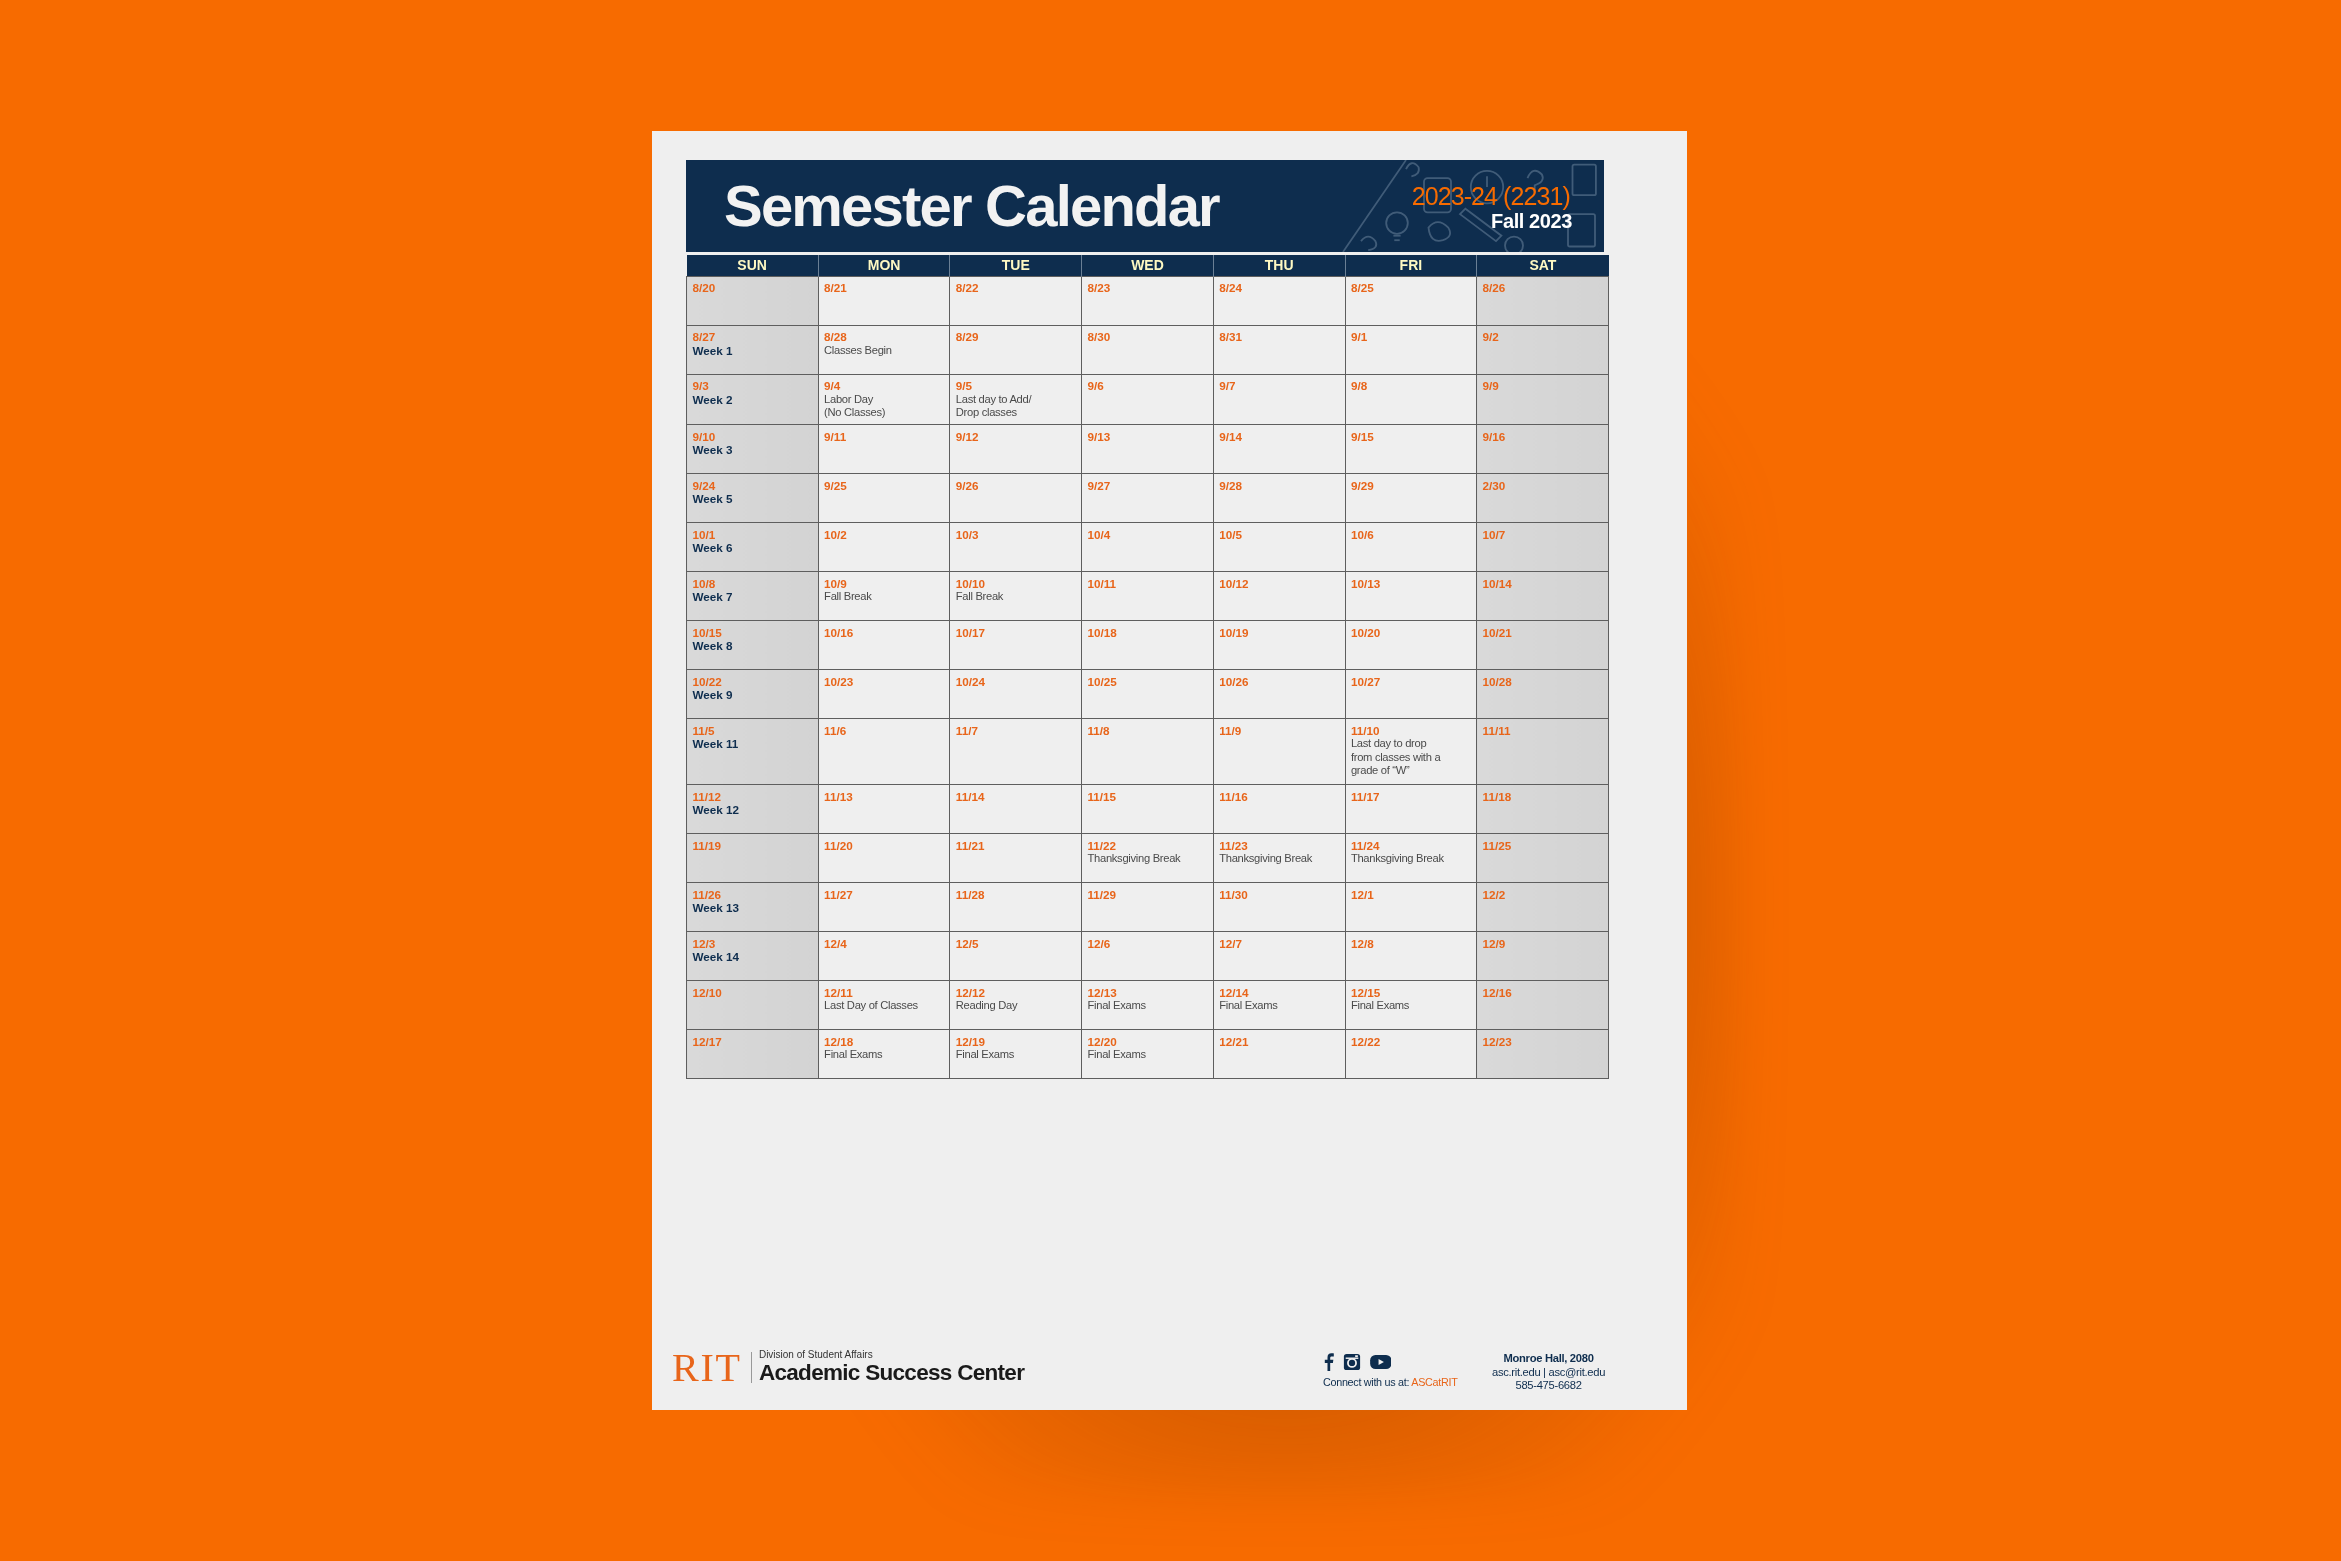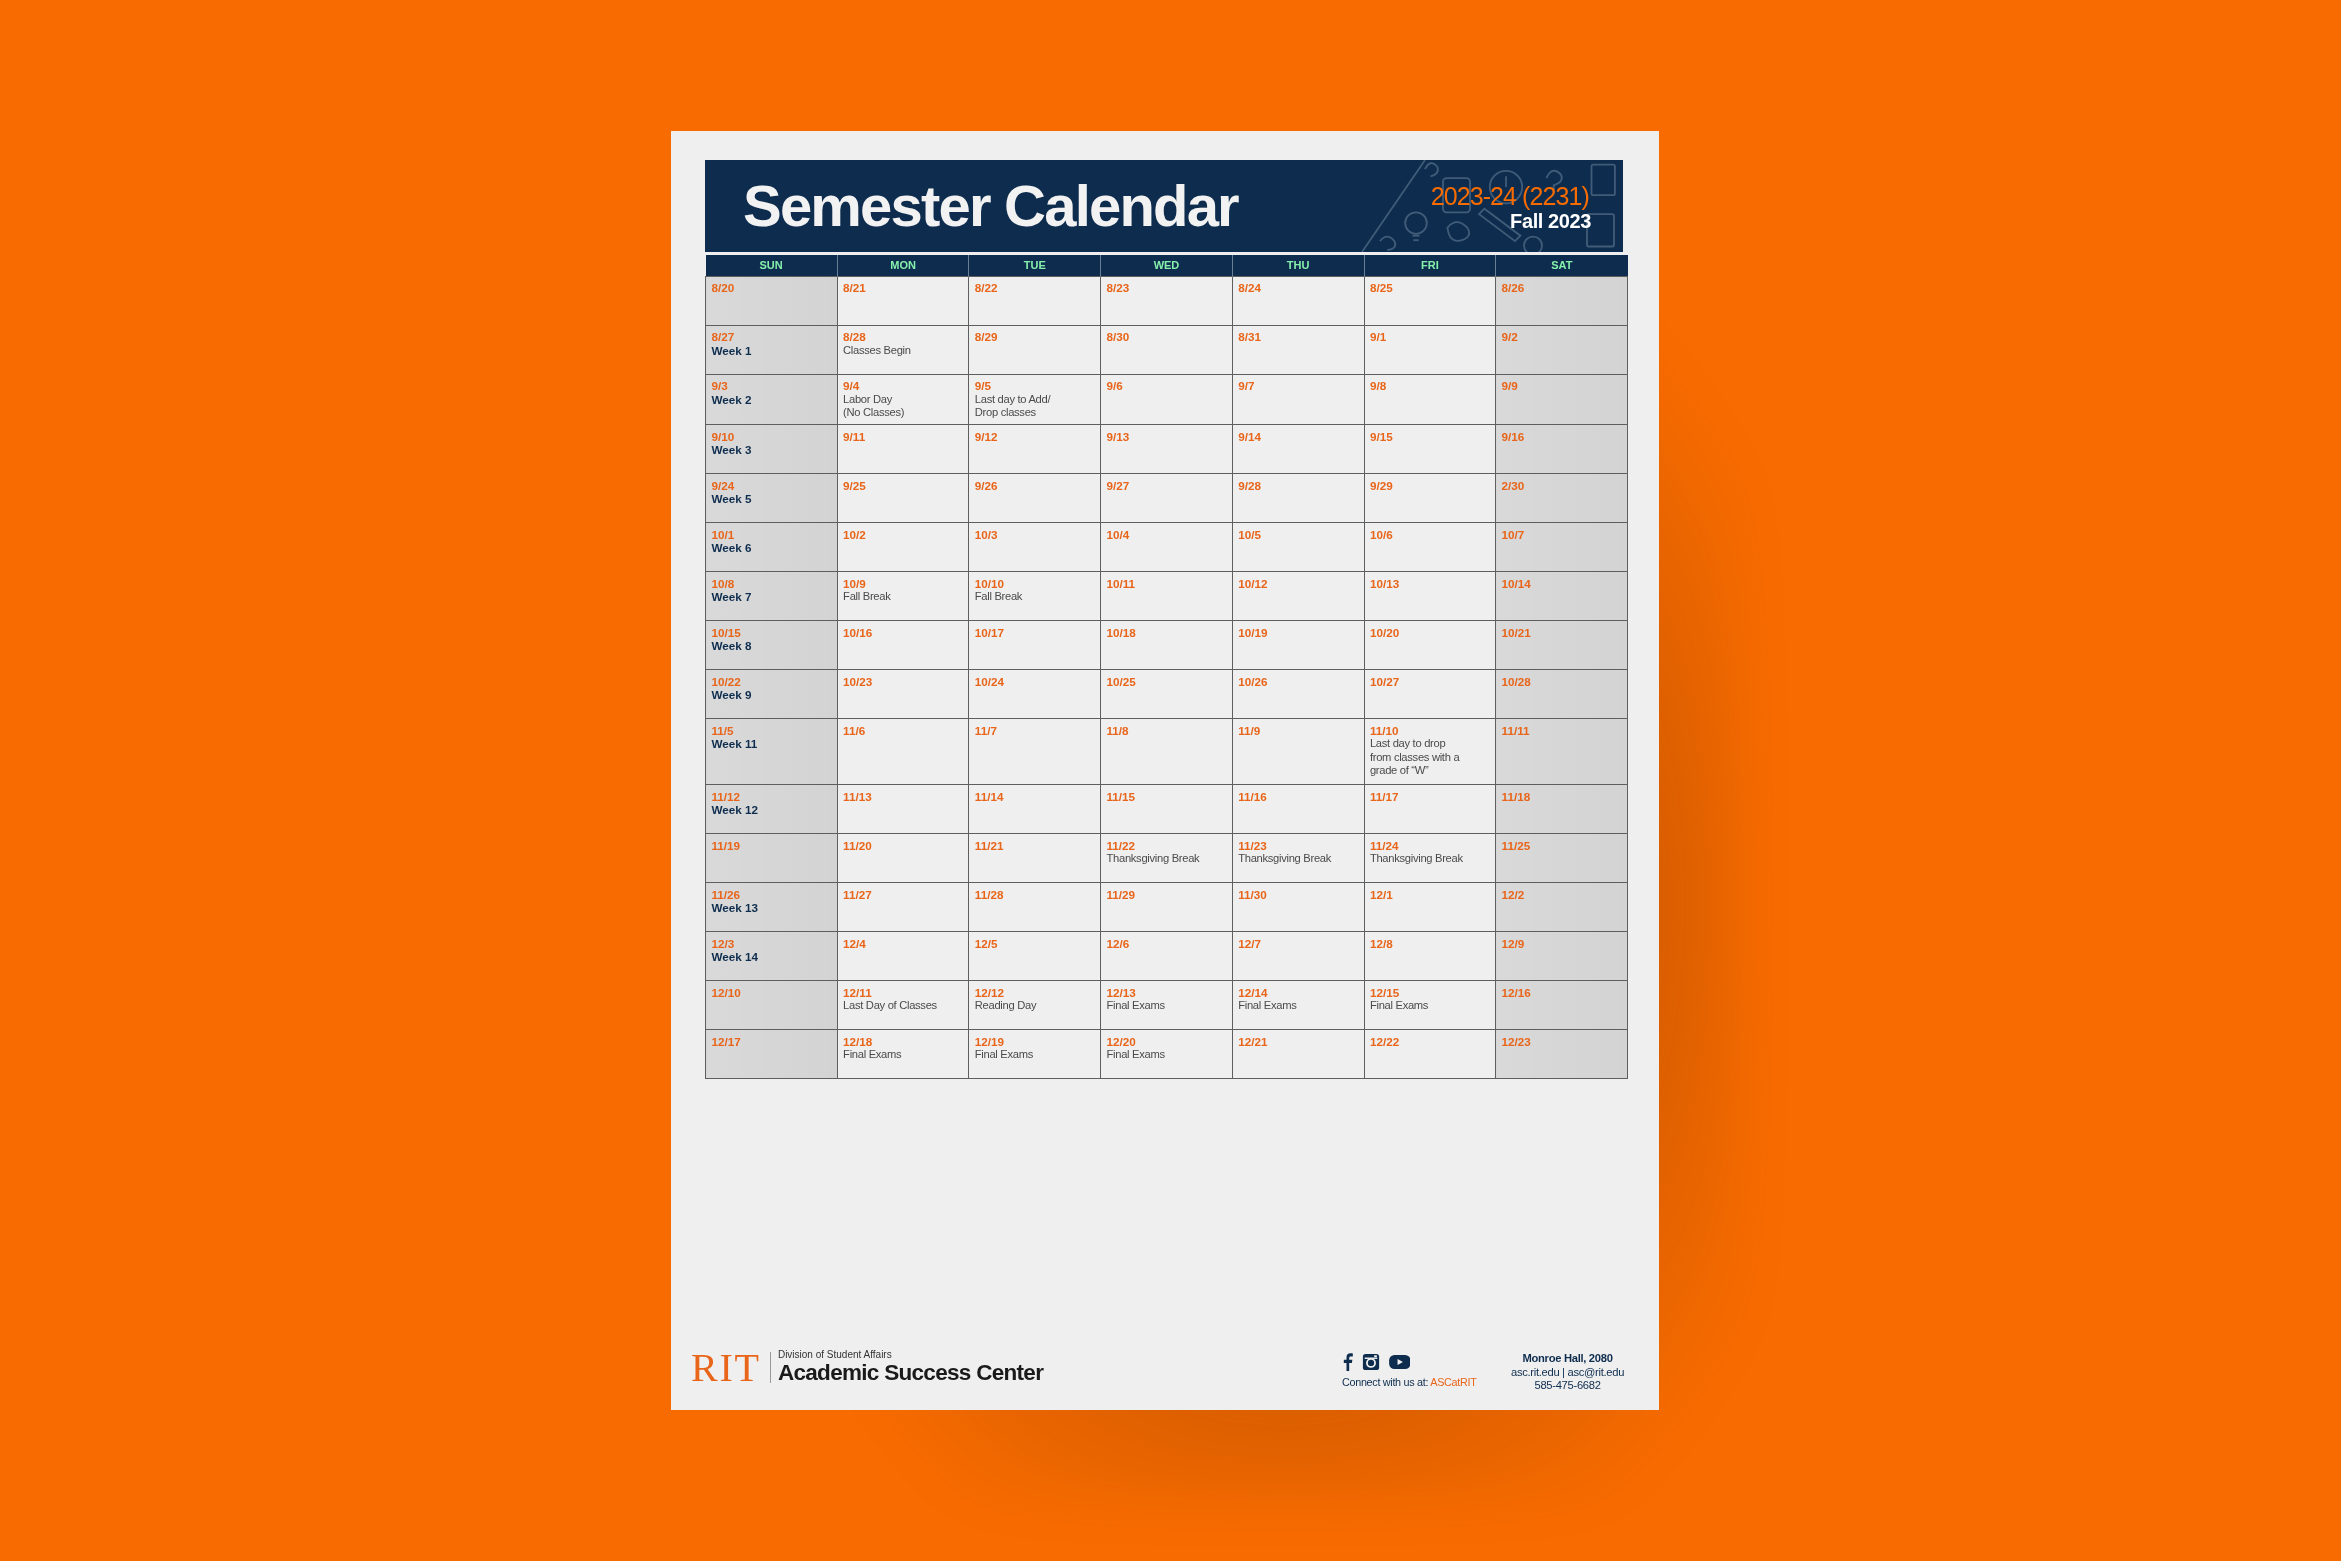--- a/index.html
+++ b/index.html
@@ -8,22 +8,23 @@
     background:#F76B00;
     font-family:"Liberation Sans", sans-serif;
     position:relative;
   }
   .shadow {
     position:absolute; left:737px; top:180px; width:998px; height:1313px;
     background:radial-gradient(ellipse at 55% 55%, rgba(90,40,10,0.55) 0%, rgba(120,50,0,0.25) 45%, rgba(247,107,0,0) 72%);
     filter:blur(27px);
   }
   .page {
-    position:absolute; left:671px; top:131px; width:988px; height:1279px;
+    position:absolute; left:652px; top:131px; width:988px; height:1279px;
     background:#EFEFEF;
+    padding-left:47px;
   }
   .banner {
     position:absolute; left:34px; top:29px; width:918px; height:92px;
     background:#0E2D4E; overflow:hidden;
   }
   .banner-title {
     position:absolute; left:38px; top:12.6px;
     font-size:58px; font-weight:bold; color:#F2F2F2; letter-spacing:-1.8px;
     line-height:65px;
   }
@@ -34,21 +35,21 @@
   }
   .banner-term {
     position:absolute; right:32px; top:50px;
     font-size:20px; font-weight:bold; color:#FFFFFF; letter-spacing:-0.4px;
   }
   .grid {
     position:absolute; left:34px; top:124px; width:923px;
     border-collapse:collapse; table-layout:fixed;
   }
   .grid th {
-    background:#0E2D4E; color:#86efac; font-size:11px; font-weight:bold;
+    background:#0E2D4E; color:#fef9c3; font-size:14px; font-weight:bold;
     height:20.7px; padding:0; border-left:0.9px solid #6a7f95; text-align:center;
   }
   .grid th:first-child { border-left:none; }
   .grid td {
     border:1.8px solid #5E5E5E; vertical-align:top; padding:4.5px 5.4px;
     background:#EFEFEF; height:49px; box-sizing:border-box;
   }
   .grid td.weekend { background:linear-gradient(90deg,#D9D9D9,#D3D3D3); }
   .grid tr.tall td { height:66px; }
   .date { color:#E8651A; font-size:11.7px; font-weight:bold; line-height:13.5px; display:block; }

